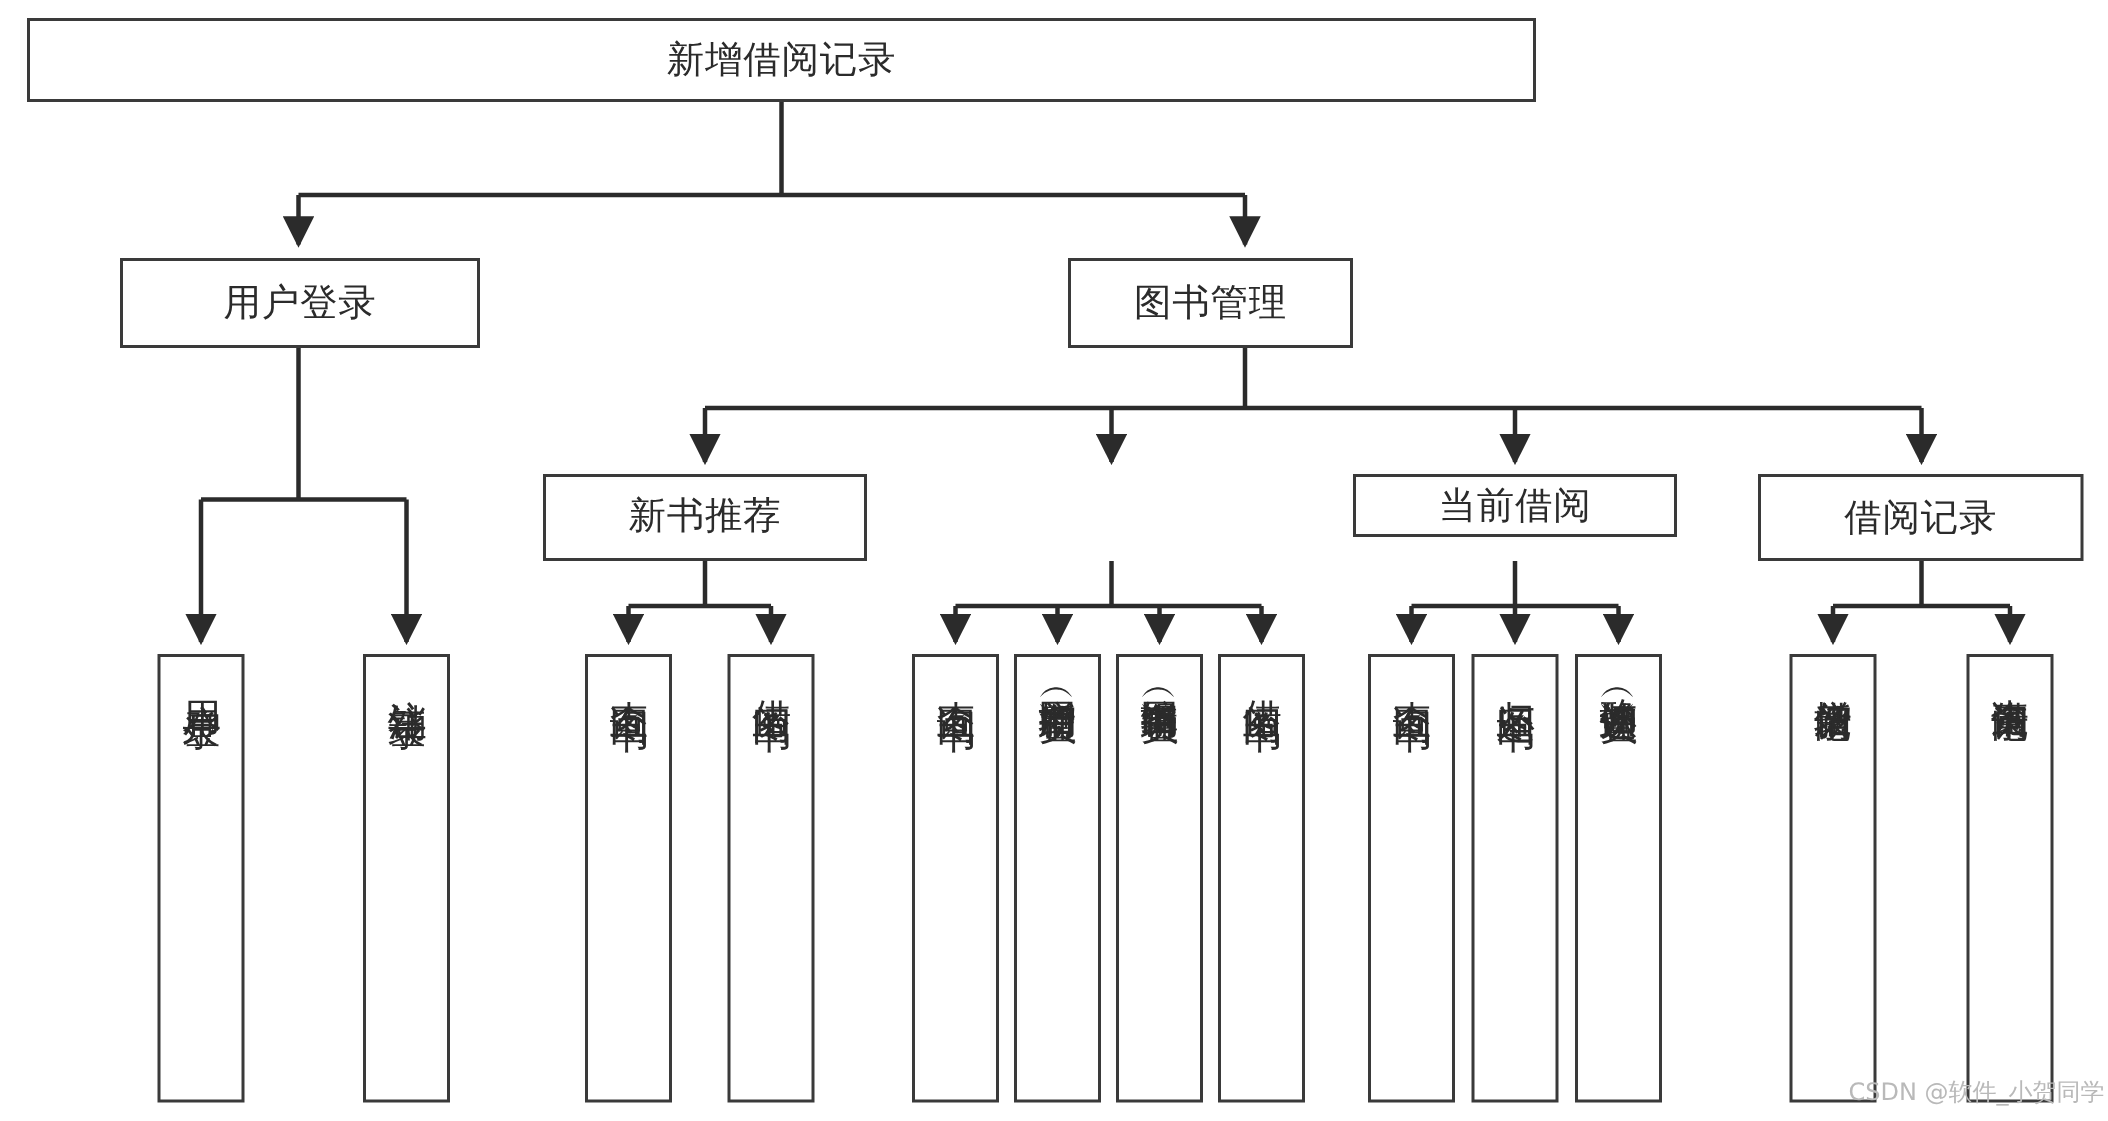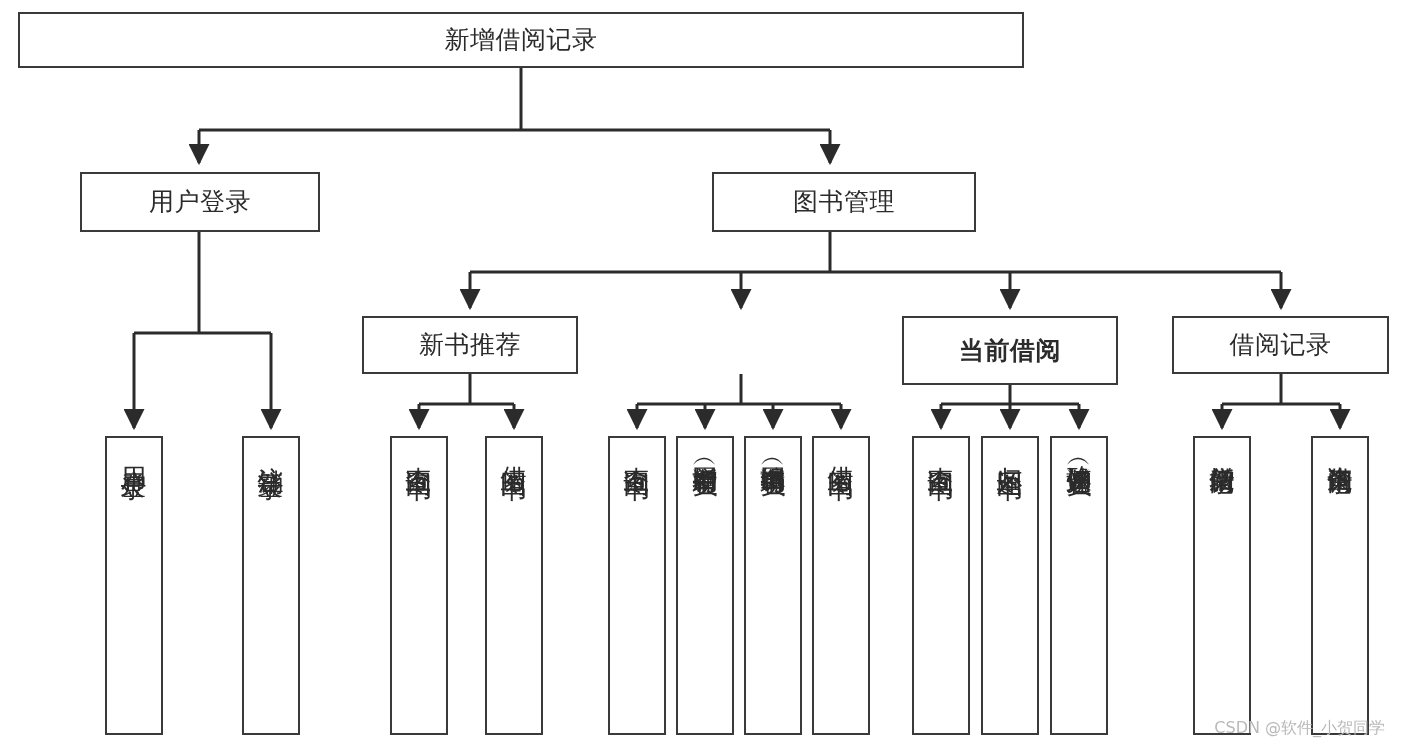--- a/index.html
+++ b/index.html
@@ -58,21 +58,21 @@
     line-height: 1.0;
     letter-spacing: 3px;
     white-space: nowrap;
   }
   .node.vert.tall .label {
     font-size: 25px;
     letter-spacing: 1px;
   }
   .watermark {
     position: absolute;
-    right: 20px;
+    right: 2px;
     bottom: 8px;
     font-size: 16px;
     color: #b9b9b9;
     white-space: nowrap;
     font-family: "DejaVu Sans", "Liberation Sans", sans-serif;
   }
 </style>
 </head>
 <body>
 
@@ -129,30 +129,30 @@
   </svg>
 
   <div class="node horiz" style="left:18px; top:12px; width:1006px; height:56px;">
     <span class="label">新增借阅记录</span>
   </div>
 
   <div class="node horiz" style="left:80px; top:172px; width:240px; height:60px;">
     <span class="label">用户登录</span>
   </div>
 
-  <div class="node horiz" style="left:712px; top:172px; width:264px; height:60px;">
+  <div class="node horiz" style="left:712px; top:172px; width:190px; height:60px;">
     <span class="label">图书管理</span>
   </div>
 
   <div class="node horiz" style="left:362px; top:316px; width:216px; height:58px;font-family:Liberation Serif, serif;">
     <span class="label">新书推荐</span>
   </div>
 
 
-  <div class="node horiz" style="left:902px; top:316px; width:216px; height:69px;font-weight:bold;">
+  <div class="node horiz" style="left:902px; top:316px; width:216px; height:42px;">
     <span class="label">当前借阅</span>
   </div>
 
   <div class="node horiz" style="left:1172px; top:316px; width:217px; height:58px;">
     <span class="label">借阅记录</span>
   </div>
 
   <div class="node vert" style="left:105px; top:436px; width:58px; height:299px;">
     <span class="label">用户登录</span>
   </div>

